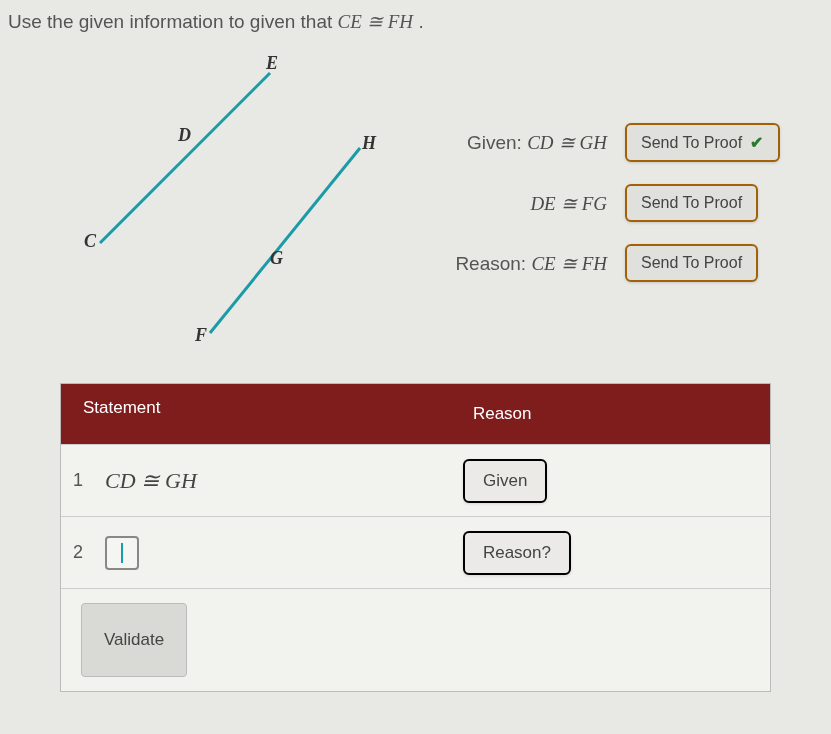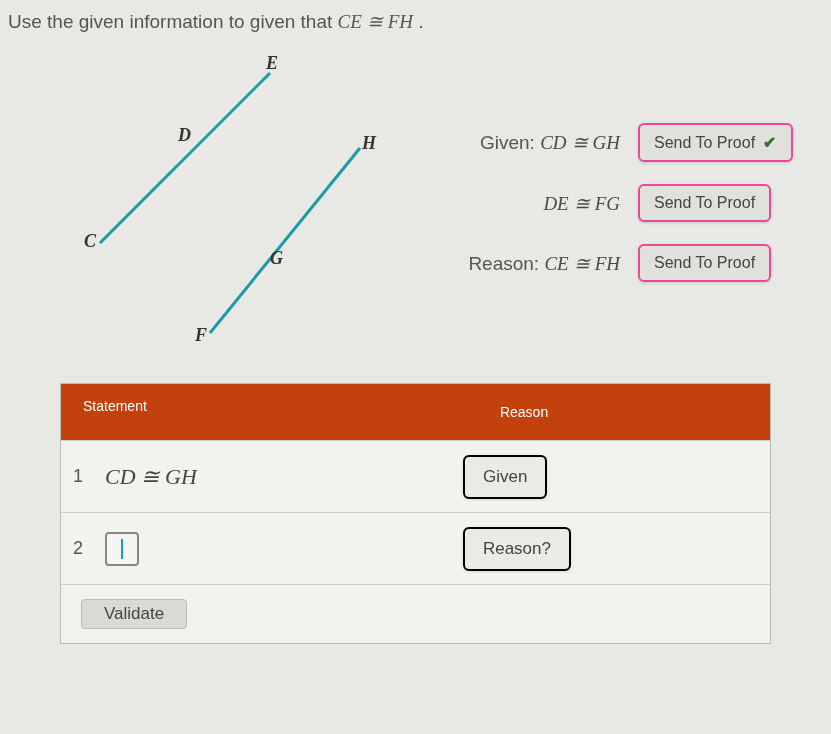--- a/index.html
+++ b/index.html
@@ -34,64 +34,63 @@
     position: absolute;
     font-family: 'Times New Roman', serif;
     font-style: italic;
     font-weight: bold;
     font-size: 18px;
     color: #333;
   }
 
   .given-block {
     position: absolute;
-    left: 420px;
+    left: 407px;
     top: 70px;
     width: 400px;
   }
   .grow {
     display: flex;
     align-items: center;
     margin-bottom: 22px;
     gap: 18px;
   }
   .glabel {
     width: 200px;
     text-align: right;
     font-size: 19px;
     color: #4a4a4a;
   }
   .glabel .word { color:#555; }
   .glabel .math { font-family: 'Times New Roman', serif; font-style: italic; }
   .stp-btn {
-    border: 2px solid #ec4899;
+    border: 2px solid #a16207;
     border-radius: 6px;
     background: #e0e0dc;
     padding: 8px 14px;
     font-size: 16px;
     color: #444;
     cursor: pointer;
     display: inline-flex;
     align-items: center;
     gap: 8px;
     box-shadow: 0 1px 3px rgba(0,0,0,.15);
   }
   .check { color:#2a7a2a; font-weight:bold; }
 
   .proof-table {
     margin: 30px 60px 0 60px;
     border: 1px solid #bbb;
     background: #f2f2ee;
   }
   .pt-head {
-    background: #c2410c;
+    background: #7f1d1d;
     color: #fff;
     display: flex;
-    font-size: 14px;
-    gap: 27px;
+    font-size: 17px;
   }
   .pt-head .col-s { flex: 0 0 55%; padding: 14px 22px; }
   .pt-head .col-r { flex: 1; padding: 20px 22px; }
 
   .pt-row {
     display: flex;
     border-top: 1px solid #ccc;
     align-items: center;
     min-height: 72px;
   }
@@ -124,21 +123,21 @@
   }
 
   .validate-row {
     border-top: 1px solid #ccc;
     padding: 14px 20px;
   }
   .validate-btn {
     background: #d9d9d5;
     border: 1px solid #bbb;
     border-radius: 4px;
-    padding: 4px 22px;
+    padding: 26px 22px;
     font-size: 17px;
     color: #444;
     cursor: pointer;
   }
 </style>
 </head>
 <body>
 
 <div class="prompt">
   <span>Use the given information to given that </span>

